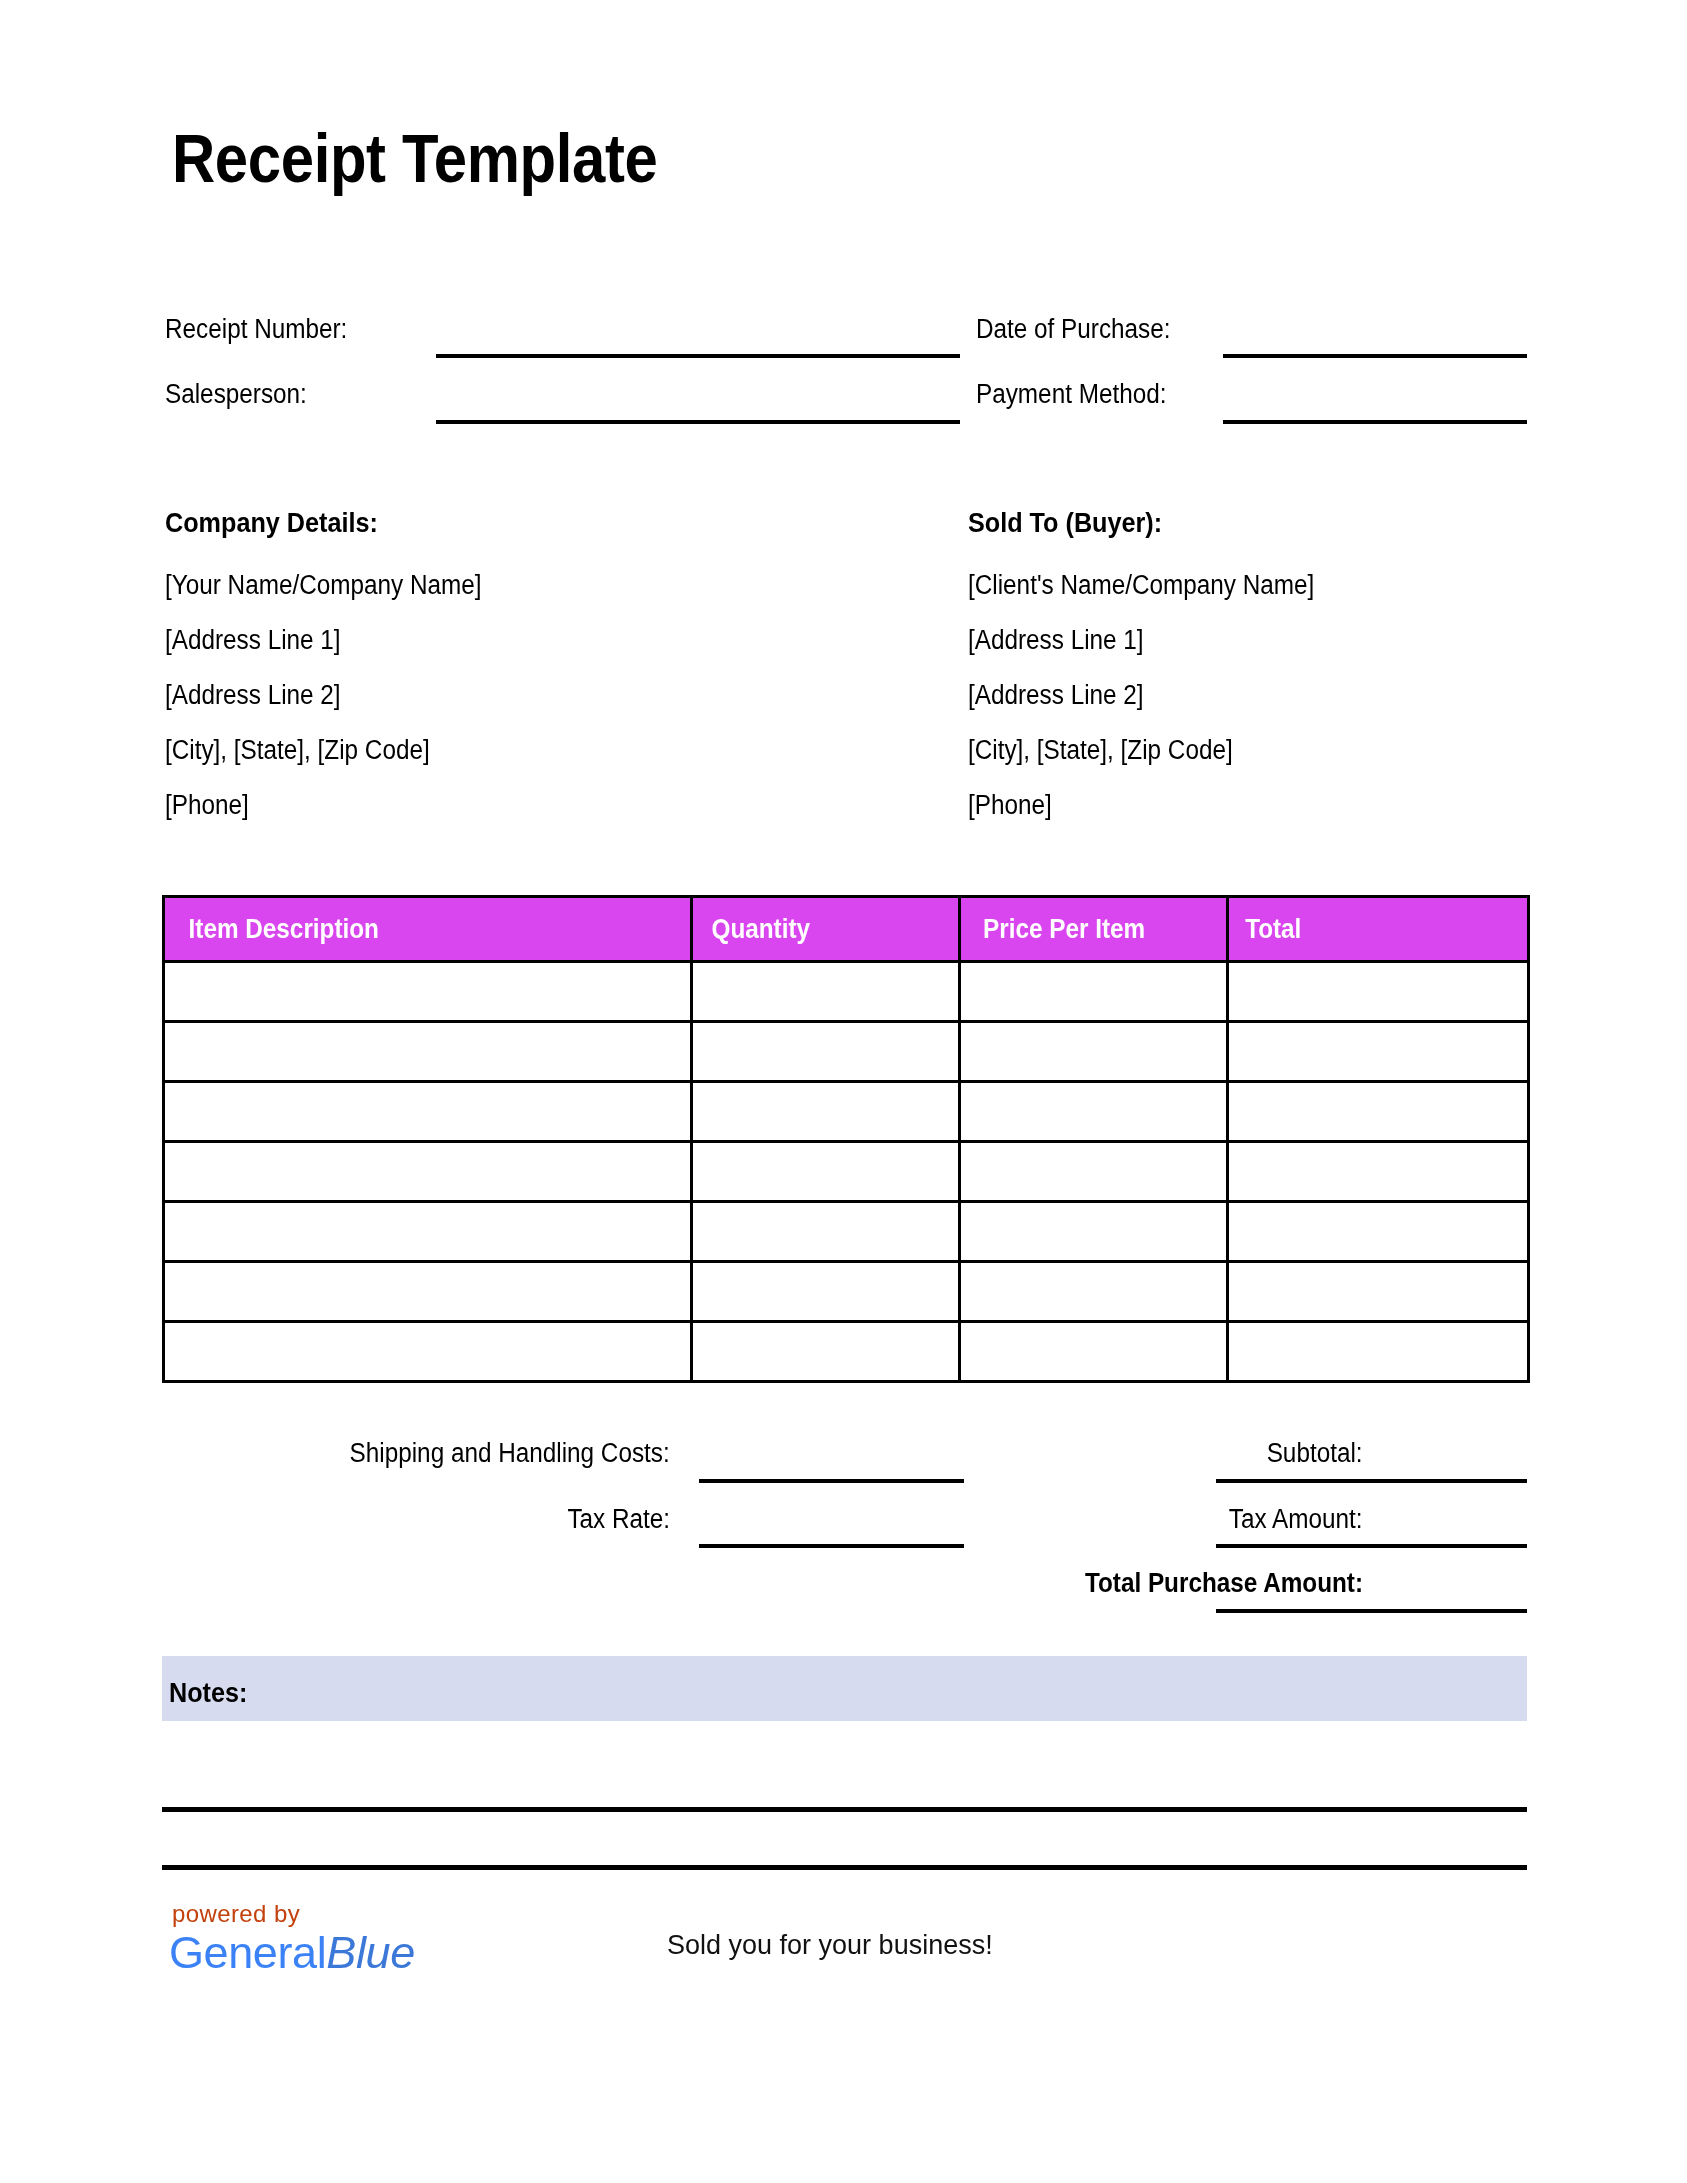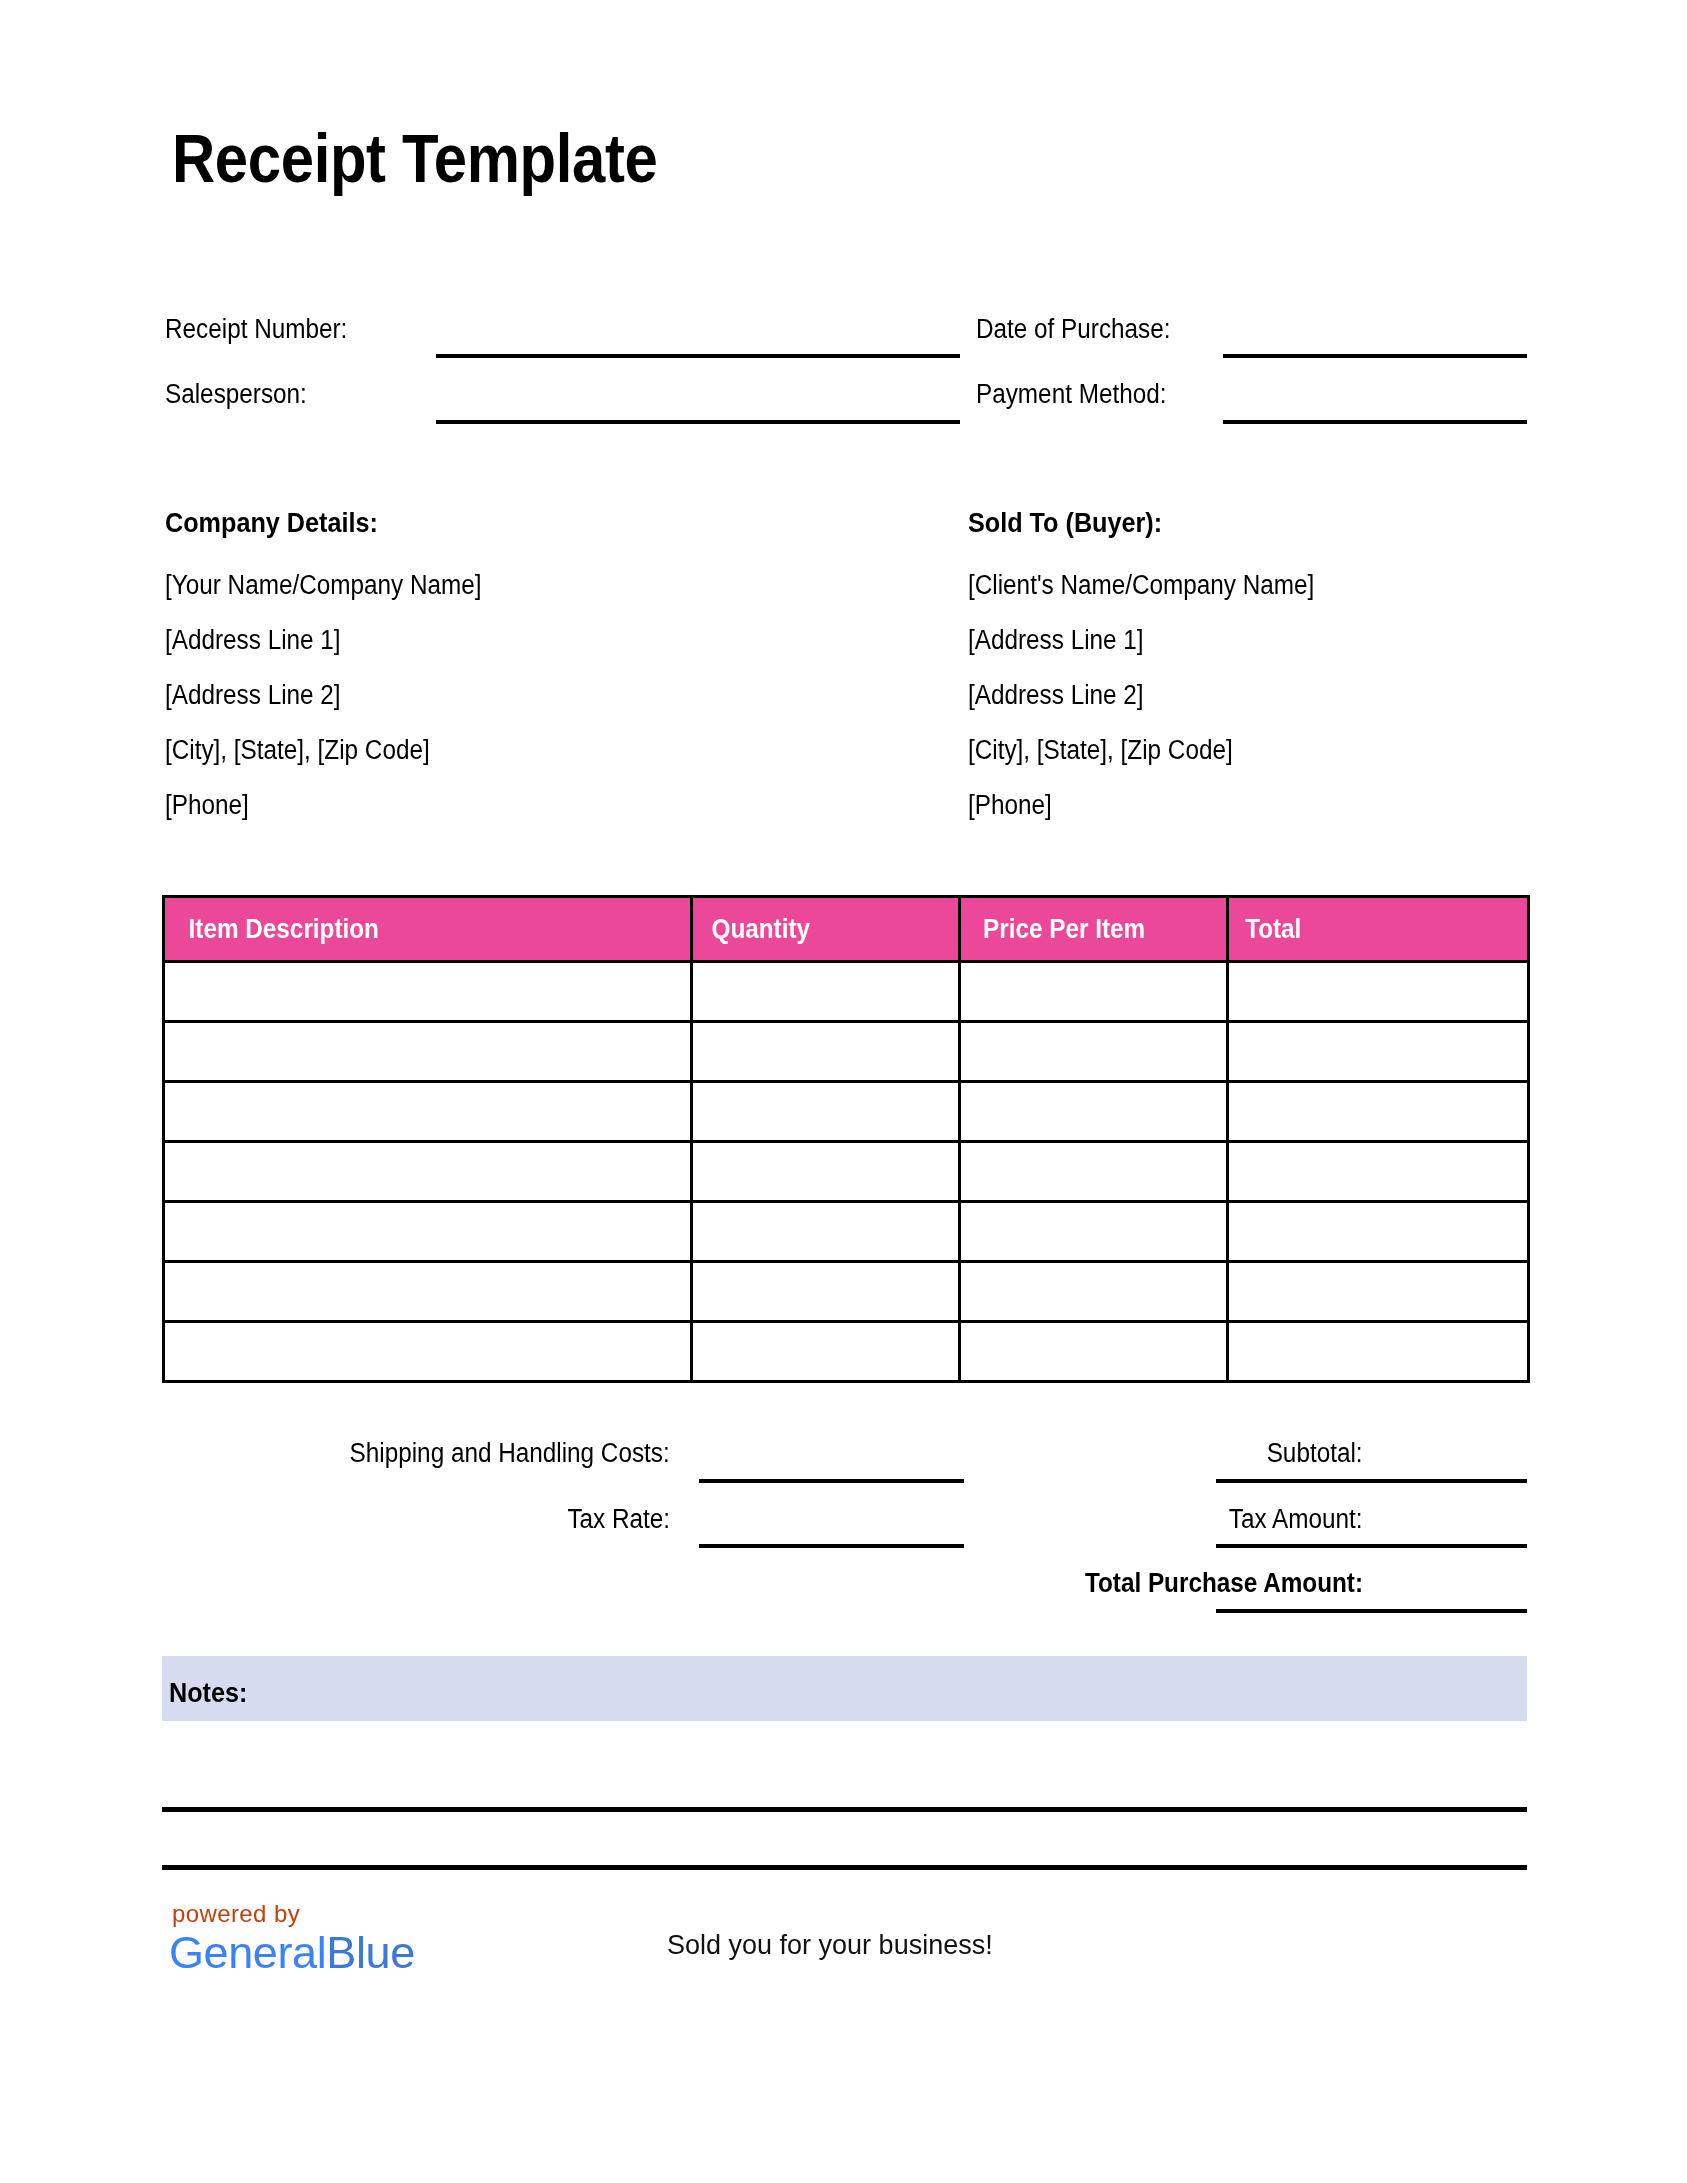--- a/index.html
+++ b/index.html
@@ -78,21 +78,21 @@
     table-layout: fixed;
   }
   .items-table th,
   .items-table td {
     border: 3.3px solid #000000;
     height: 60px;
     padding: 0 13.2px;
     box-sizing: border-box;
   }
   .items-table thead th {
-    background: #ec4899;
+    background: #d946ef;
     color: #ffffff;
     font-size: 27px;
     font-weight: bold;
     height: 65px;
   }
   .items-table thead th.col-desc {
     text-align: left;
   }
   .items-table thead th.col-ctr {
     text-align: left;
@@ -162,21 +162,21 @@
   }
   .brand {
     position: absolute;
     left: 169px;
     top: 1927px;
     font-size: 45px;
     letter-spacing: -0.4px;
     white-space: nowrap;
   }
   .brand .general { color: #3b82f6; }
-  .brand .blue { color: #3C78D8; }
+  .brand .blue { color: #3C78D8; font-style: italic; }
 
   .thank-you {
     position: absolute;
     left: 667px;
     top: 1930px;
     font-size: 27px;
     color: #111111;
     white-space: nowrap;
   }
 </style>

